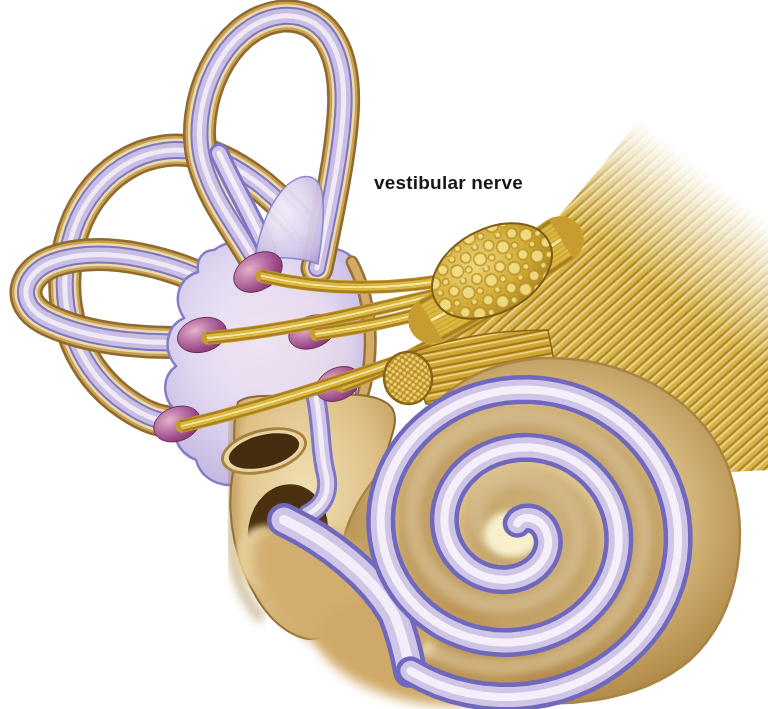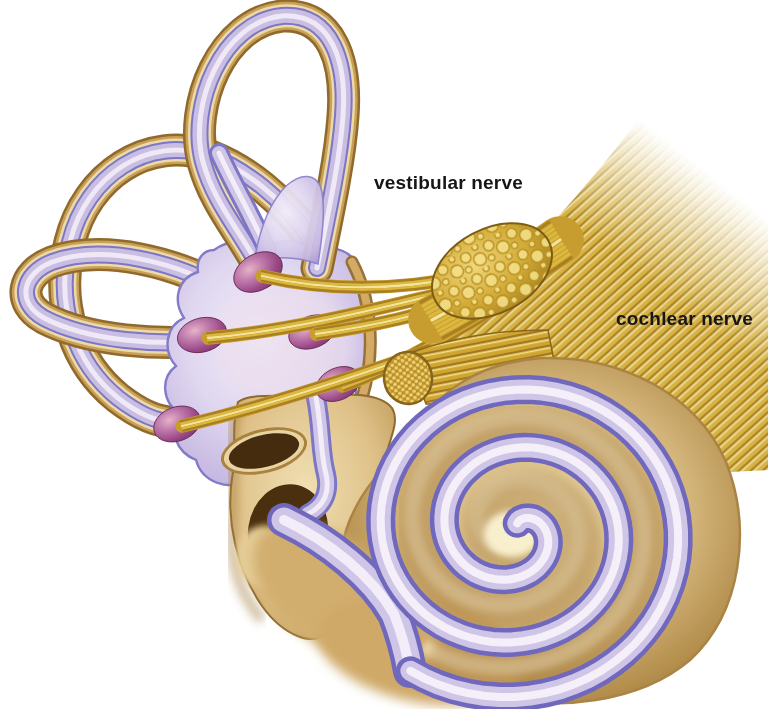--- a/index.html
+++ b/index.html
@@ -258,14 +258,13 @@
   </g>
   <g>
     <path d="M410.4,670.9 L424.2,678.3 L438.5,684.6 L453.3,689.6 L468.5,693.3 L483.8,695.8 L499.3,697.0 L514.8,697.0 L530.1,695.6 L545.2,693.0 L559.9,689.3 L574.1,684.3 L587.8,678.2 L600.8,671.0 L613.0,662.8 L624.4,653.7 L634.9,643.8 L644.3,633.0 L652.7,621.6 L659.9,609.6 L666.0,597.1 L670.9,584.2 L674.6,571.0 L677.0,557.6 L678.1,544.2 L678.0,530.7 L676.7,517.4 L674.2,504.3 L670.4,491.5 L665.6,479.2 L659.6,467.3 L652.6,456.1 L644.6,445.5 L635.7,435.7 L626.0,426.6 L615.5,418.5 L604.4,411.3 L592.7,405.0 L580.6,399.8 L568.0,395.6 L555.2,392.5 L542.3,390.5 L529.2,389.5 L516.2,389.7 L503.3,390.8 L490.7,393.1 L478.4,396.3 L466.4,400.5 L455.0,405.7 L444.2,411.8 L434.0,418.7 L424.6,426.3 L415.9,434.7 L408.1,443.7 L401.2,453.2 L395.3,463.2 L390.3,473.6 L386.4,484.3 L383.4,495.3 L381.5,506.3 L380.7,517.5 L380.9,528.5 L382.1,539.5 L384.3,550.2 L387.4,560.7 L391.5,570.8 L396.5,580.4 L402.3,589.6 L408.9,598.2 L416.3,606.1 L424.2,613.4 L432.8,619.9 L441.9,625.7 L451.4,630.6 L461.3,634.7 L471.5,638.0 L481.8,640.4 L492.3,641.9 L502.8,642.6 L513.2,642.3 L523.5,641.2 L533.6,639.3 L543.4,636.6 L552.8,633.1 L561.9,628.9 L570.4,623.9 L578.3,618.4 L585.7,612.2 L592.4,605.5 L598.4,598.3 L603.7,590.8 L608.2,582.8 L612.0,574.6 L614.9,566.2 L617.0,557.6 L618.3,549.0 L618.8,540.4 L618.5,531.8 L617.4,523.4 L615.5,515.1 L612.9,507.1 L609.5,499.5 L605.6,492.2 L600.9,485.3 L595.7,478.9 L590.0,473.0 L583.8,467.6 L577.2,462.9 L570.3,458.7 L563.0,455.2 L555.5,452.3 L547.9,450.1 L540.1,448.5 L532.3,447.6 L524.6,447.3 L516.9,447.7 L509.4,448.8 L502.0,450.4 L495.0,452.6 L488.2,455.4 L481.8,458.7 L475.8,462.4 L470.3,466.7 L465.2,471.3 L460.6,476.2 L456.6,481.5 L453.1,487.0 L450.2,492.7 L447.9,498.6 L446.1,504.5 L445.0,510.5 L444.4,516.5 L444.4,522.5 L444.9,528.3 L446.0,534.0 L447.6,539.5 L449.7,544.8 L452.3,549.8 L455.3,554.5 L458.7,558.8 L462.4,562.8 L466.4,566.4 L470.7,569.6 L475.2,572.4 L479.8,574.7 L484.6,576.6 L489.5,578.0 L494.4,579.0 L499.3,579.6 L504.2,579.7 L508.9,579.4 L513.5,578.7 L518.0,577.6 L522.2,576.2 L526.2,574.4 L529.9,572.4 L533.3,570.0 L536.4,567.5 L539.1,564.7 L541.5,561.7 L543.6,558.7 L545.3,555.5 L546.6,552.2 L547.5,549.0 L548.1,545.8 L548.3,542.6 L548.2,539.5 L547.7,536.5 L547.0,533.6 L545.9,530.9 L544.7,528.5 L543.1,526.2 L541.4,524.2 L539.5,522.4 L537.5,521.0 L535.3,519.8 L533.1,518.8 L530.9,518.2 L528.7,517.9 L526.5,517.9 L524.4,518.2 L522.4,518.9 L520.5,519.8 L518.8,521.1 L517.2,523.3 " fill="none" stroke="#6f68bd" stroke-width="29" stroke-linecap="round"></path>
           <path d="M410.4,670.9 L424.2,678.3 L438.5,684.6 L453.3,689.6 L468.5,693.3 L483.8,695.8 L499.3,697.0 L514.8,697.0 L530.1,695.6 L545.2,693.0 L559.9,689.3 L574.1,684.3 L587.8,678.2 L600.8,671.0 L613.0,662.8 L624.4,653.7 L634.9,643.8 L644.3,633.0 L652.7,621.6 L659.9,609.6 L666.0,597.1 L670.9,584.2 L674.6,571.0 L677.0,557.6 L678.1,544.2 L678.0,530.7 L676.7,517.4 L674.2,504.3 L670.4,491.5 L665.6,479.2 L659.6,467.3 L652.6,456.1 L644.6,445.5 L635.7,435.7 L626.0,426.6 L615.5,418.5 L604.4,411.3 L592.7,405.0 L580.6,399.8 L568.0,395.6 L555.2,392.5 L542.3,390.5 L529.2,389.5 L516.2,389.7 L503.3,390.8 L490.7,393.1 L478.4,396.3 L466.4,400.5 L455.0,405.7 L444.2,411.8 L434.0,418.7 L424.6,426.3 L415.9,434.7 L408.1,443.7 L401.2,453.2 L395.3,463.2 L390.3,473.6 L386.4,484.3 L383.4,495.3 L381.5,506.3 L380.7,517.5 L380.9,528.5 L382.1,539.5 L384.3,550.2 L387.4,560.7 L391.5,570.8 L396.5,580.4 L402.3,589.6 L408.9,598.2 L416.3,606.1 L424.2,613.4 L432.8,619.9 L441.9,625.7 L451.4,630.6 L461.3,634.7 L471.5,638.0 L481.8,640.4 L492.3,641.9 L502.8,642.6 L513.2,642.3 L523.5,641.2 L533.6,639.3 L543.4,636.6 L552.8,633.1 L561.9,628.9 L570.4,623.9 L578.3,618.4 L585.7,612.2 L592.4,605.5 L598.4,598.3 L603.7,590.8 L608.2,582.8 L612.0,574.6 L614.9,566.2 L617.0,557.6 L618.3,549.0 L618.8,540.4 L618.5,531.8 L617.4,523.4 L615.5,515.1 L612.9,507.1 L609.5,499.5 L605.6,492.2 L600.9,485.3 L595.7,478.9 L590.0,473.0 L583.8,467.6 L577.2,462.9 L570.3,458.7 L563.0,455.2 L555.5,452.3 L547.9,450.1 L540.1,448.5 L532.3,447.6 L524.6,447.3 L516.9,447.7 L509.4,448.8 L502.0,450.4 L495.0,452.6 L488.2,455.4 L481.8,458.7 L475.8,462.4 L470.3,466.7 L465.2,471.3 L460.6,476.2 L456.6,481.5 L453.1,487.0 L450.2,492.7 L447.9,498.6 L446.1,504.5 L445.0,510.5 L444.4,516.5 L444.4,522.5 L444.9,528.3 L446.0,534.0 L447.6,539.5 L449.7,544.8 L452.3,549.8 L455.3,554.5 L458.7,558.8 L462.4,562.8 L466.4,566.4 L470.7,569.6 L475.2,572.4 L479.8,574.7 L484.6,576.6 L489.5,578.0 L494.4,579.0 L499.3,579.6 L504.2,579.7 L508.9,579.4 L513.5,578.7 L518.0,577.6 L522.2,576.2 L526.2,574.4 L529.9,572.4 L533.3,570.0 L536.4,567.5 L539.1,564.7 L541.5,561.7 L543.6,558.7 L545.3,555.5 L546.6,552.2 L547.5,549.0 L548.1,545.8 L548.3,542.6 L548.2,539.5 L547.7,536.5 L547.0,533.6 L545.9,530.9 L544.7,528.5 L543.1,526.2 L541.4,524.2 L539.5,522.4 L537.5,521.0 L535.3,519.8 L533.1,518.8 L530.9,518.2 L528.7,517.9 L526.5,517.9 L524.4,518.2 L522.4,518.9 L520.5,519.8 L518.8,521.1 L517.2,523.3 " fill="none" stroke="#cfc5e7" stroke-width="20" stroke-linecap="round"></path>
           <path d="M410.4,670.9 L424.2,678.3 L438.5,684.6 L453.3,689.6 L468.5,693.3 L483.8,695.8 L499.3,697.0 L514.8,697.0 L530.1,695.6 L545.2,693.0 L559.9,689.3 L574.1,684.3 L587.8,678.2 L600.8,671.0 L613.0,662.8 L624.4,653.7 L634.9,643.8 L644.3,633.0 L652.7,621.6 L659.9,609.6 L666.0,597.1 L670.9,584.2 L674.6,571.0 L677.0,557.6 L678.1,544.2 L678.0,530.7 L676.7,517.4 L674.2,504.3 L670.4,491.5 L665.6,479.2 L659.6,467.3 L652.6,456.1 L644.6,445.5 L635.7,435.7 L626.0,426.6 L615.5,418.5 L604.4,411.3 L592.7,405.0 L580.6,399.8 L568.0,395.6 L555.2,392.5 L542.3,390.5 L529.2,389.5 L516.2,389.7 L503.3,390.8 L490.7,393.1 L478.4,396.3 L466.4,400.5 L455.0,405.7 L444.2,411.8 L434.0,418.7 L424.6,426.3 L415.9,434.7 L408.1,443.7 L401.2,453.2 L395.3,463.2 L390.3,473.6 L386.4,484.3 L383.4,495.3 L381.5,506.3 L380.7,517.5 L380.9,528.5 L382.1,539.5 L384.3,550.2 L387.4,560.7 L391.5,570.8 L396.5,580.4 L402.3,589.6 L408.9,598.2 L416.3,606.1 L424.2,613.4 L432.8,619.9 L441.9,625.7 L451.4,630.6 L461.3,634.7 L471.5,638.0 L481.8,640.4 L492.3,641.9 L502.8,642.6 L513.2,642.3 L523.5,641.2 L533.6,639.3 L543.4,636.6 L552.8,633.1 L561.9,628.9 L570.4,623.9 L578.3,618.4 L585.7,612.2 L592.4,605.5 L598.4,598.3 L603.7,590.8 L608.2,582.8 L612.0,574.6 L614.9,566.2 L617.0,557.6 L618.3,549.0 L618.8,540.4 L618.5,531.8 L617.4,523.4 L615.5,515.1 L612.9,507.1 L609.5,499.5 L605.6,492.2 L600.9,485.3 L595.7,478.9 L590.0,473.0 L583.8,467.6 L577.2,462.9 L570.3,458.7 L563.0,455.2 L555.5,452.3 L547.9,450.1 L540.1,448.5 L532.3,447.6 L524.6,447.3 L516.9,447.7 L509.4,448.8 L502.0,450.4 L495.0,452.6 L488.2,455.4 L481.8,458.7 L475.8,462.4 L470.3,466.7 L465.2,471.3 L460.6,476.2 L456.6,481.5 L453.1,487.0 L450.2,492.7 L447.9,498.6 L446.1,504.5 L445.0,510.5 L444.4,516.5 L444.4,522.5 L444.9,528.3 L446.0,534.0 L447.6,539.5 L449.7,544.8 L452.3,549.8 L455.3,554.5 L458.7,558.8 L462.4,562.8 L466.4,566.4 L470.7,569.6 L475.2,572.4 L479.8,574.7 L484.6,576.6 L489.5,578.0 L494.4,579.0 L499.3,579.6 L504.2,579.7 L508.9,579.4 L513.5,578.7 L518.0,577.6 L522.2,576.2 L526.2,574.4 L529.9,572.4 L533.3,570.0 L536.4,567.5 L539.1,564.7 L541.5,561.7 L543.6,558.7 L545.3,555.5 L546.6,552.2 L547.5,549.0 L548.1,545.8 L548.3,542.6 L548.2,539.5 L547.7,536.5 L547.0,533.6 L545.9,530.9 L544.7,528.5 L543.1,526.2 L541.4,524.2 L539.5,522.4 L537.5,521.0 L535.3,519.8 L533.1,518.8 L530.9,518.2 L528.7,517.9 L526.5,517.9 L524.4,518.2 L522.4,518.9 L520.5,519.8 L518.8,521.1 L517.2,523.3 " fill="none" stroke="#f4eff9" stroke-width="8" stroke-linecap="round"></path>
   </g>
 </g>
 </svg>
 
 <div class="lbl" style="left:374px;top:173px">vestibular nerve</div>
-<div class="lbl" style="left:616px;top:309px">cochlear nerve</div>
 </div>
 
 </body></html>

